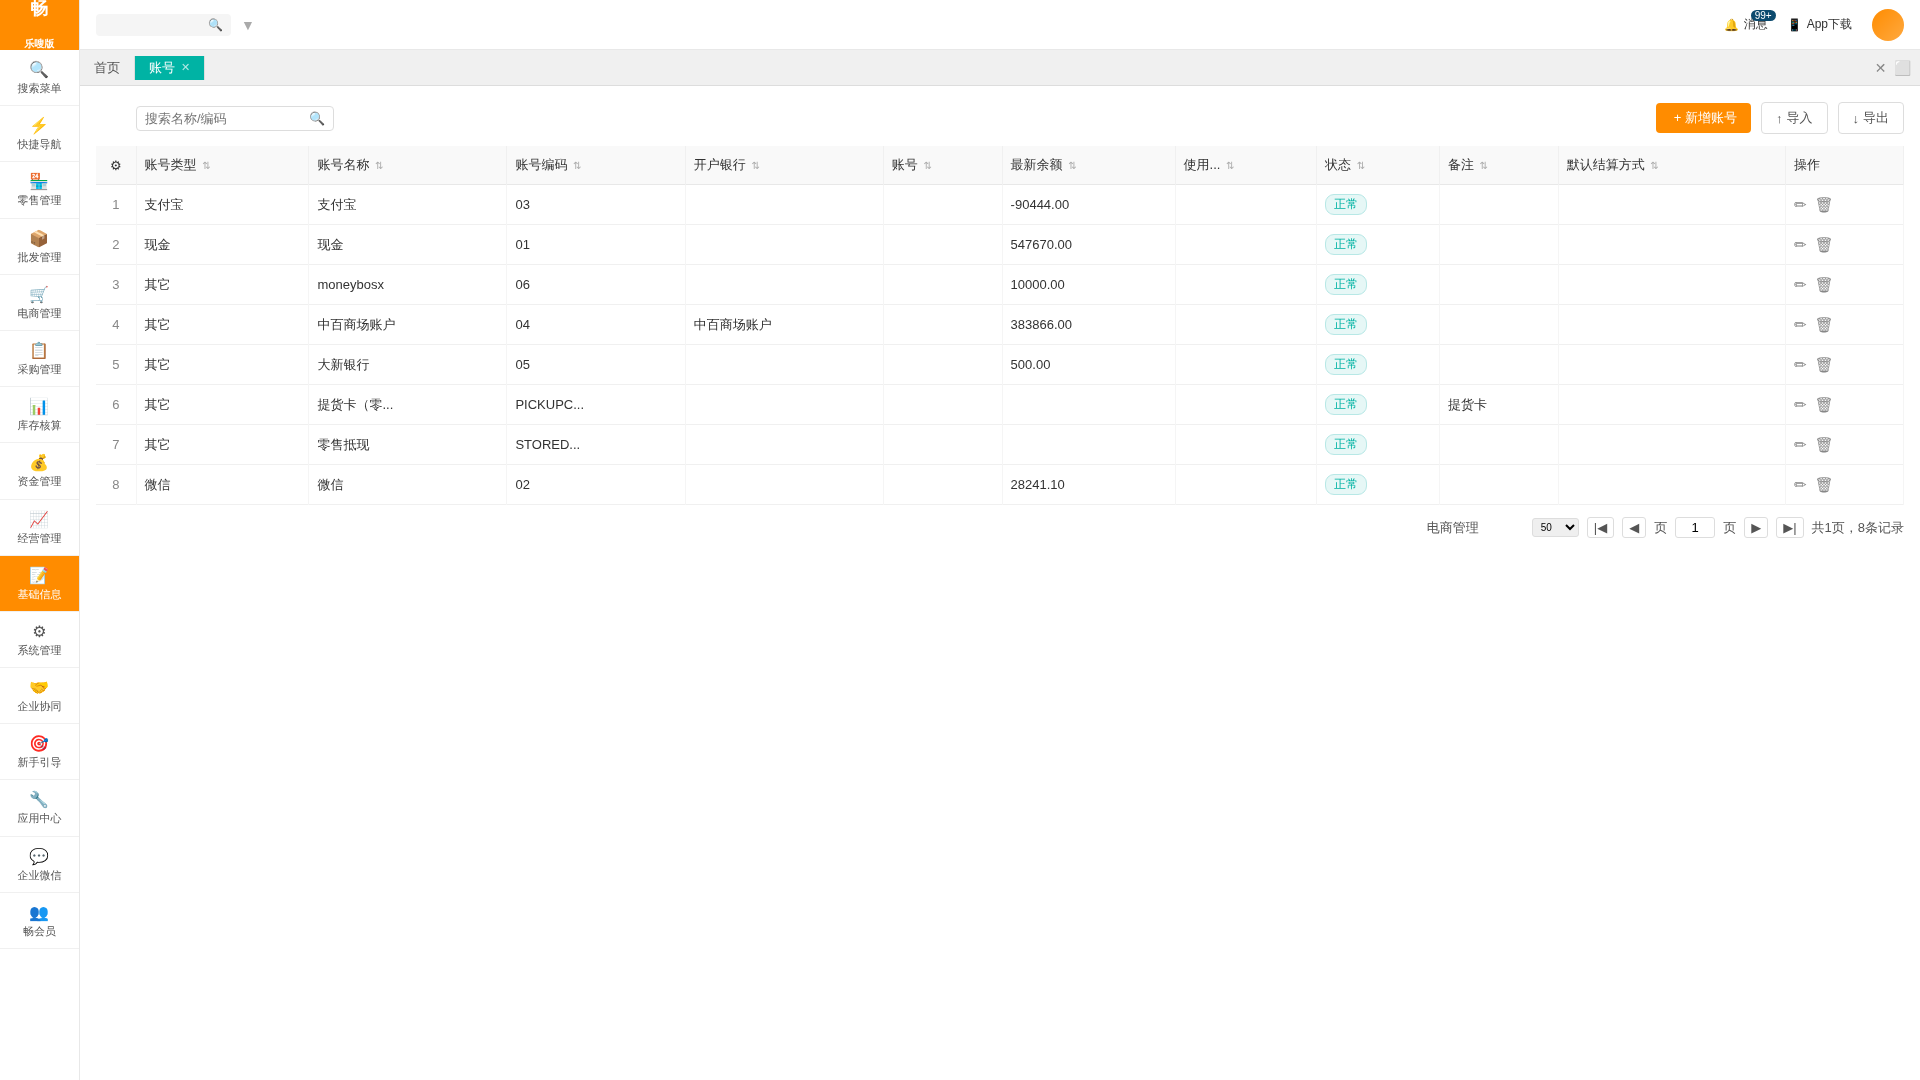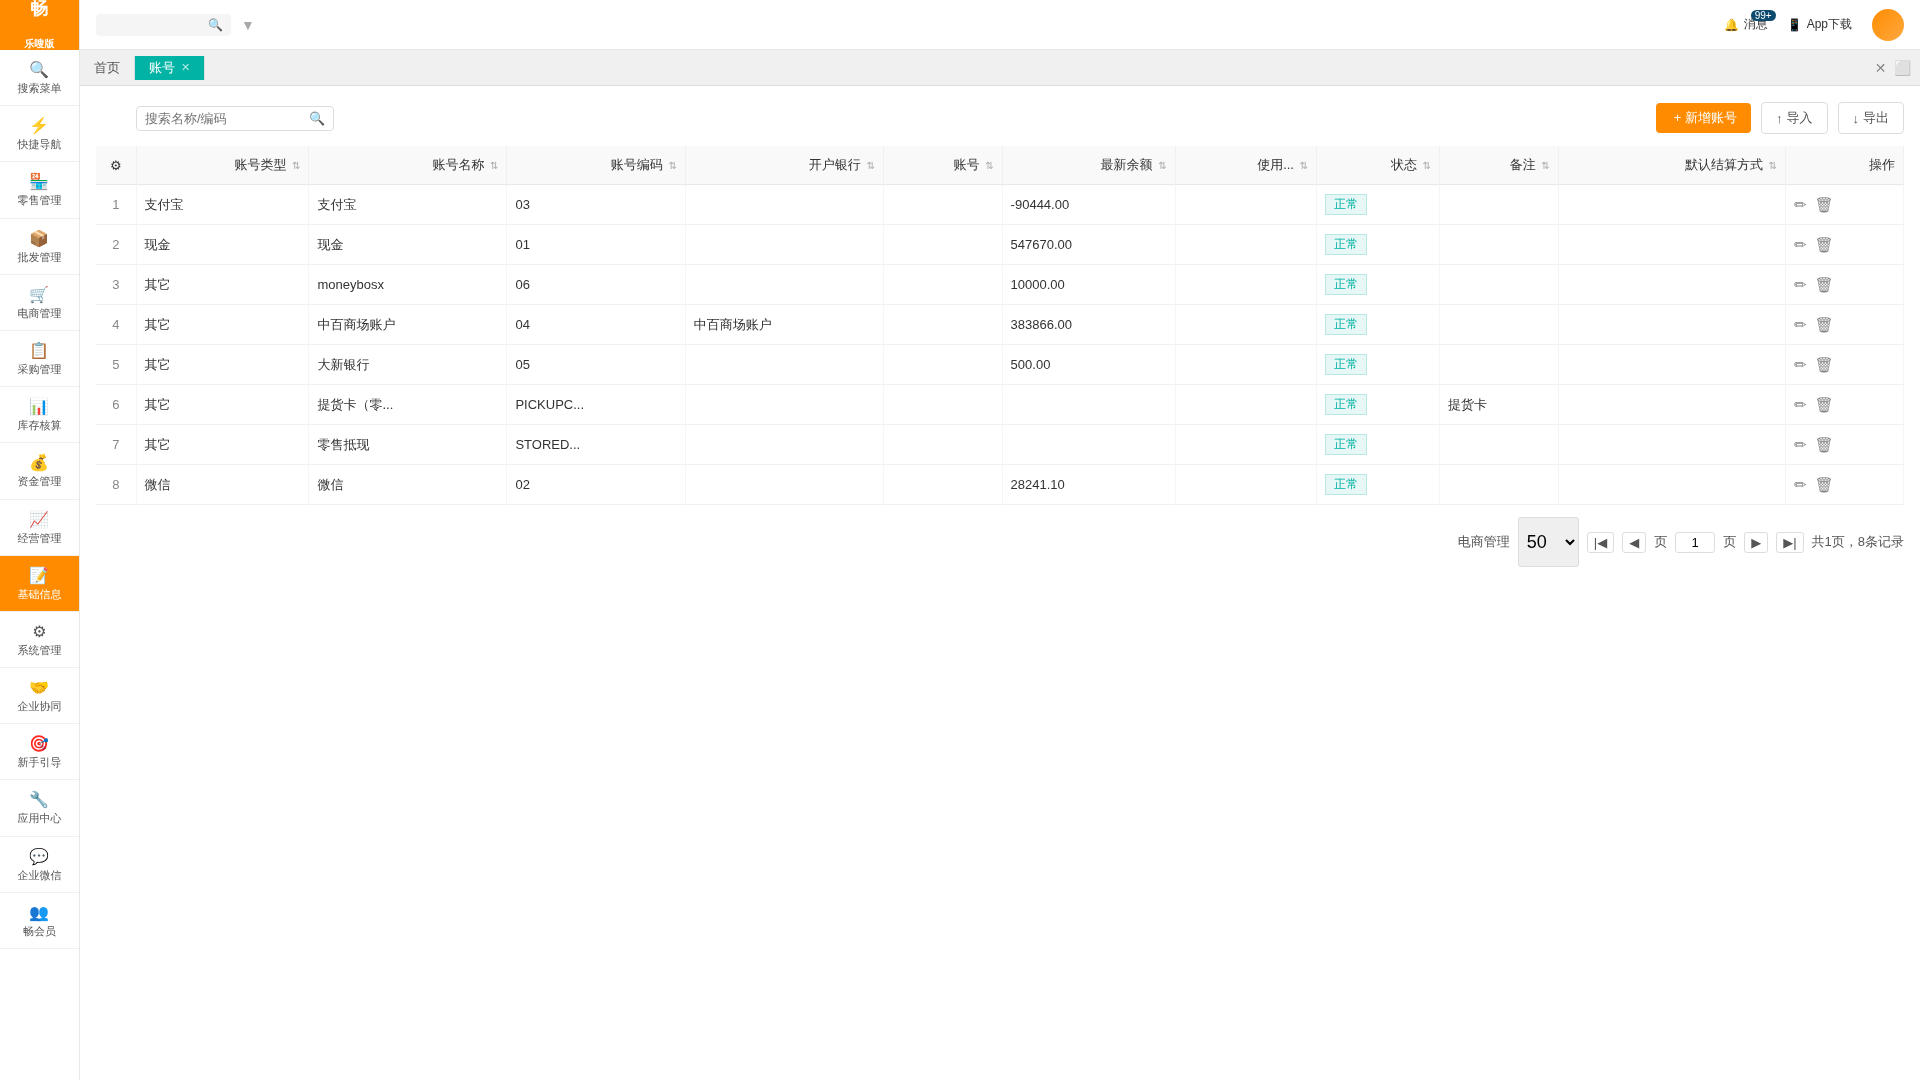--- a/index.html
+++ b/index.html
@@ -250,21 +250,21 @@
       width: 100%;
       border-collapse: collapse;
       font-size: 13px;
     }
     .data-table thead tr {
       background: #f9f9f9;
       border-bottom: 1px solid #e8e8e8;
     }
     .data-table thead th {
       padding: 10px 8px;
-      text-align: right;
+      text-align: left;
       color: #333;
       font-weight: 500;
       border-right: 1px solid #f0f0f0;
       white-space: nowrap;
       position: relative;
     }
     .data-table thead th:first-child { width: 40px; text-align: center; }
     .data-table thead th .sort-icon { font-size: 10px; color: #aaa; margin-left: 2px; }
     .data-table tbody tr {
       border-bottom: 1px solid #f0f0f0;
@@ -274,21 +274,21 @@
       color: #333;
       border-right: 1px solid #f5f5f5;
       white-space: nowrap;
     }
     .data-table tbody td:first-child { text-align: center; color: #888; }
     .status-badge {
       display: inline-block;
       background: #e6f7f6;
       color: #00b3a4;
       border: 1px solid #b7e8e6;
-      border-radius: 0;
+      border-radius: 9px;
       padding: 1px 8px;
       font-size: 12px;
     }
     .action-btns {
       display: flex;
       gap: 8px;
     }
     .action-btn {
       color: #888;
       cursor: pointer;
@@ -302,23 +302,24 @@
       align-items: center;
       justify-content: flex-end;
       padding: 12px 0 0 0;
       gap: 8px;
       color: #555;
       font-size: 13px;
     }
     .page-size-select {
       border: 1px solid #ddd;
       border-radius: 3px;
-      padding: 13px 4px;
-      font-size: 18px;
+      padding: 2px 4px;
+      font-size: 10px;
       outline: none;
+      margin-left: 45px;
     }
     .page-btn {
       border: 1px solid #ddd;
       background: #fff;
       border-radius: 3px;
       padding: 2px 6px;
       cursor: pointer;
       font-size: 13px;
       color: #555;
     }

